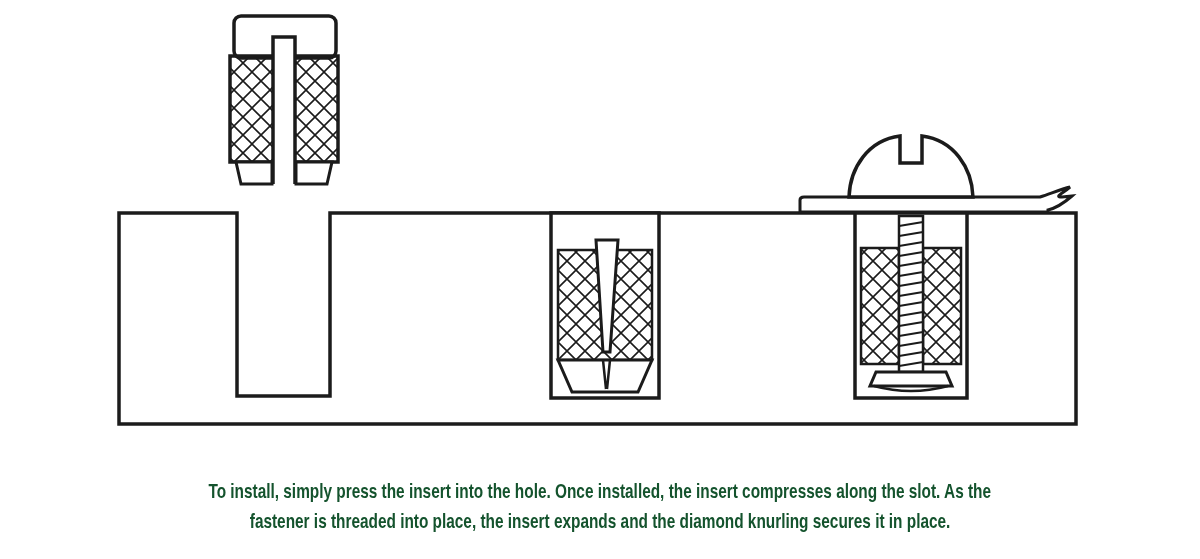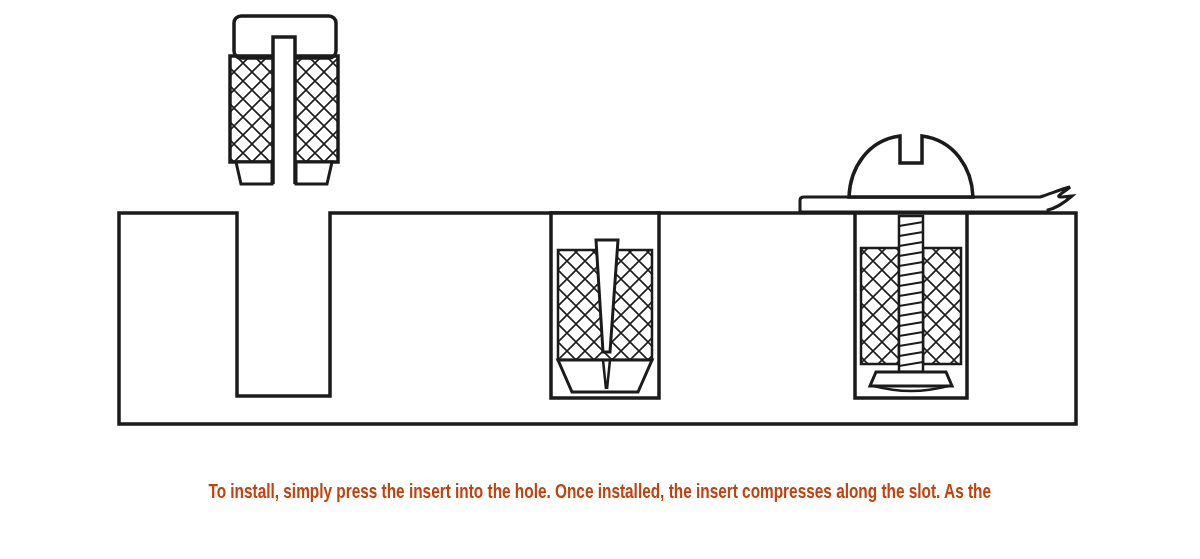--- a/index.html
+++ b/index.html
@@ -19,21 +19,21 @@
     position: absolute;
     top: 0;
     left: 0;
   }
   .caption {
     position: absolute;
     left: 0;
     top: 476px;
     width: 1200px;
     text-align: center;
-    color: #c2410c;
+    color: #14532d;
   }
   .cap-line {
     height: 30px;
     line-height: 30px;
     white-space: nowrap;
   }
   .cap-line span {
     display: inline-block;
     transform: scaleX(0.75);
     transform-origin: 50% 50%;
@@ -90,15 +90,18 @@
                L1072,196 C1064,203 1056,208 1048,210 L1048,212 Z" fill="#ffffff" stroke="#1b1b1b" stroke-width="3"></path>
       <path d="M849,197 C850,168 868,140 900,136 L900,163 L922,163 L922,136
                C954,140 972,168 973,197 Z" fill="#ffffff" stroke="#1b1b1b" stroke-width="3.5"></path>
     </g>
   </svg>
 
   <div class="caption">
     <div class="cap-line">
       <span>To install, simply press the insert into the hole. Once installed, the insert compresses along the slot. As the</span>
     </div>
+    <div class="cap-line">
+      <span>fastener is threaded into place, the insert expands and the diamond knurling secures it in place.</span>
+    </div>
   </div>
 
 </div>
 
 </body></html>

